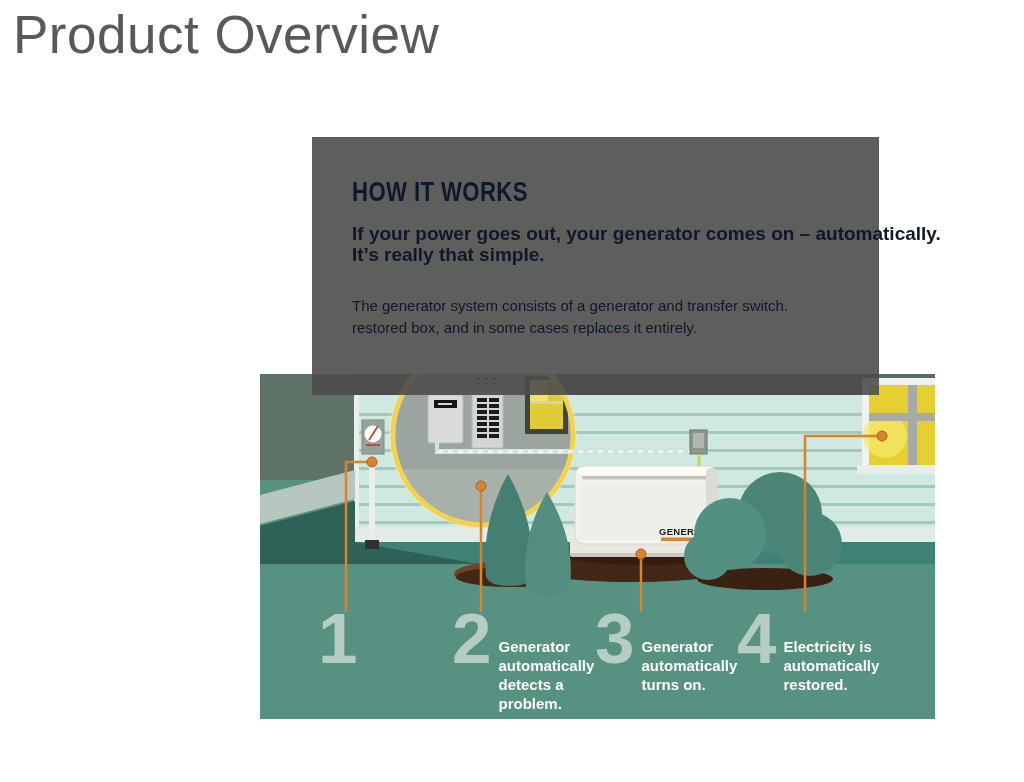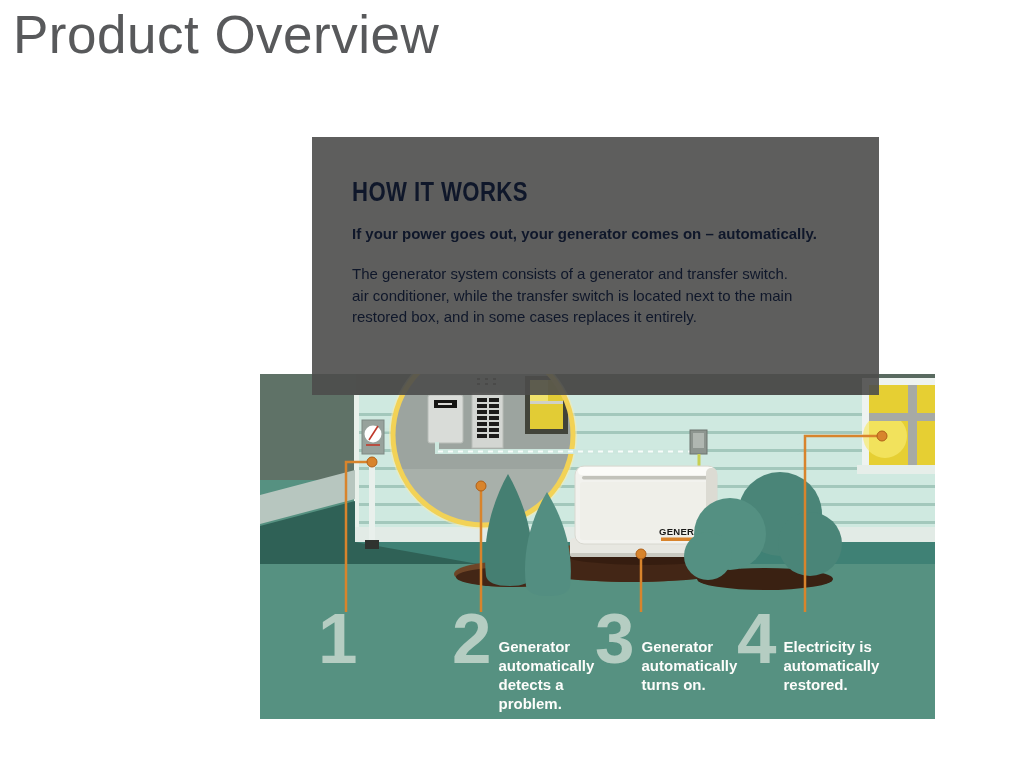--- a/index.html
+++ b/index.html
@@ -20,22 +20,22 @@
   .step-label{margin-left:9px;margin-top:27px;font-size:15px;font-weight:700;line-height:19px;
     color:#fdfdfb;}
   .step-label div{white-space:nowrap;}
   .step-1{left:58px;} .step-2{left:192px;} .step-3{left:335px;} .step-4{left:477px;}
 
   
   .infobox{position:absolute;left:312px;top:137px;width:567px;height:258px;z-index:3;
     background:rgba(77,77,75,0.9);box-sizing:border-box;padding:40px 36px 0 40px;color:#0f172a;}
   .infobox h2{margin:0;font-size:27px;font-weight:700;letter-spacing:.5px;
     transform:scaleX(.82);transform-origin:left center;white-space:nowrap;}
-  .infobox .intro{margin-top:15px;font-size:15px;font-weight:700;line-height:21px;}
-  .infobox .body{margin-top:19px;font-size:15px;font-weight:400;line-height:21.5px;}
+  .infobox .intro{margin-top:15px;font-size:19px;font-weight:700;line-height:21px;}
+  .infobox .body{margin-top:30px;font-size:15px;font-weight:400;line-height:21.5px;}
   .infobox .line{white-space:nowrap;}
 
   
   .orange-stroke{stroke:var(--accent_orange,#d8842c);stroke-width:2.5;fill:none;}
   .orange-dot{fill:var(--accent_orange,#d8842c);stroke:#b06018;stroke-width:1;}
   .ring{fill:none;stroke:var(--highlight_yellow,#f2d256);stroke-width:5;}
   .ring-glow{fill:none;stroke:#f8ecab;stroke-width:2;opacity:.55;}
   .pane{fill:var(--window_glow,#e6cf33);}
   .orange-fill{fill:var(--accent_orange,#d8842c);}
   .generac-text{font-family:"Liberation Sans",sans-serif;font-size:9.5px;font-weight:700;
@@ -247,21 +247,21 @@
         <div>automatically</div>
         <div>restored.</div>
       </div>
     </div>
   </div>
 
   <div class="infobox">
     <h2>HOW IT WORKS</h2>
     <div class="intro">
       <div class="line">If your power goes out, your generator comes on – automatically.</div>
+      <div class="line">It’s really that simple.</div>
     </div>
     <div class="body">
       <div class="line">The generator system consists of a generator and transfer switch.</div>
-      <div class="line">air conditioner, while the transfer switch is located next to the main</div>
       <div class="line">restored box, and in some cases replaces it entirely.</div>
     </div>
   </div>
 
 </div>
 
 </body></html>

